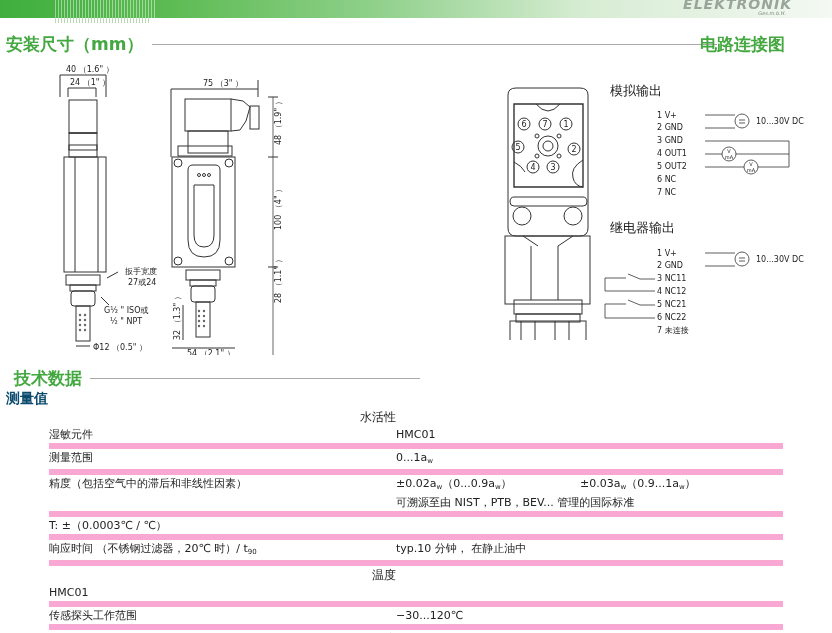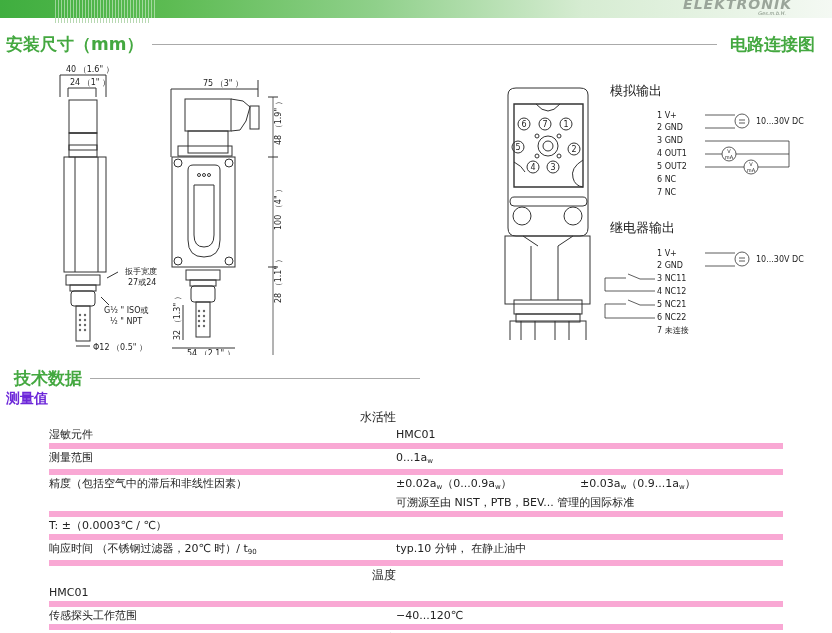--- a/index.html
+++ b/index.html
@@ -5,42 +5,42 @@
   * { box-sizing: border-box; margin: 0; padding: 0; }
   body { width: 832px; height: 633px; overflow: hidden; background: #fff; font-family: "DejaVu Sans", sans-serif; color: #222; position: relative; }
   .banner { position: absolute; left: 0; top: 0; width: 832px; height: 18px; background: linear-gradient(90deg, #3fae3f 0%, #5cbb52 20%, #8fd08a 45%, #d6ecd2 70%, #f4f9f3 100%); }
   .banner-stripes { position: absolute; left: 55px; top: 0; width: 100px; height: 18px; background: repeating-linear-gradient(90deg, rgba(255,255,255,0.45) 0 1px, transparent 1px 3px); }
   .banner-ticks { position: absolute; left: 55px; top: 18px; width: 95px; height: 5px; background: repeating-linear-gradient(90deg, #b7d8b2 0 1px, transparent 1px 3px); }
   .logo { position: absolute; right: 40px; top: -4px; font-family: "DejaVu Sans", sans-serif; font-weight: bold; font-style: italic; font-size: 14px; color: #9aa59a; letter-spacing: 1px; }
   .logo-sub { position: absolute; right: 46px; top: 10px; font-size: 5px; font-style: italic; color: #7c8a7c; }
   .h-title { position: absolute; font-size: 17px; font-weight: bold; color: #44a840; }
   .h-line { position: absolute; height: 1px; background: #aaa; }
   svg text { font-family: "DejaVu Sans", sans-serif; }
-  .sub-title { position: absolute; left: 6px; top: 390px; font-size: 14px; font-weight: bold; color: #6d28d9; }
+  .sub-title { position: absolute; left: 6px; top: 390px; font-size: 14px; font-weight: bold; color: #0c4a6e; }
   .table { position: absolute; left: 49px; top: 408px; width: 734px; font-size: 11px; }
   .row { display: flex; border-bottom: 6px solid #f9a8d4; min-height: 18px; line-height: 16px; }
   .row.noline { border-bottom: none; text-align: right; }
   .row .lbl { width: 347px; padding-top: 1px; }
   .row .val { flex: 1; padding-top: 1px; }
   .row.group .lbl { font-size: 12px; }
   .sub { font-size: 7px; vertical-align: -2px; }
   .valline { display: block; }
 </style>
 </head>
 <body>
 
 <div class="banner"></div>
 <div class="banner-stripes"></div>
 <div class="banner-ticks"></div>
 <div class="logo">ELEKTRONIK</div>
 <div class="logo-sub">Ges.m.b.H.</div>
 
 <div class="h-title" style="left:6px; top:33px;">安装尺寸（mm）</div>
 <div class="h-line" style="left:152px; top:44px; width:565px;"></div>
-<div class="h-title" style="left:730px; top:33px;">电路连接图</div>
+<div class="h-title" style="left:700px; top:33px;">电路连接图</div>
 
 <svg style="position:absolute; left:0; top:55px;" width="490" height="300" viewBox="0 55 490 300">
   <g stroke="#333" fill="none" stroke-width="1">
 
     <line x1="60" y1="75" x2="60" y2="97"></line>
       <line x1="106" y1="75" x2="106" y2="97"></line>
     <line x1="60" y1="75" x2="106" y2="75"></line>
     <line x1="68" y1="88" x2="96" y2="88"></line>
       <line x1="68" y1="88" x2="68" y2="97"></line>
       <line x1="96" y1="88" x2="96" y2="97"></line>
@@ -268,21 +268,21 @@
   </div>
   <div class="row group noline">
     <div class="lbl">温度</div>
     <div class="val"></div>
   </div>
   <div class="row">
     <div class="val">HMC01</div>
   </div>
   <div class="row">
     <div class="lbl">传感探头工作范围</div>
-    <div class="val">−40...120℃</div>
+    <div class="val">−30...120℃</div>
   </div>
   <div class="row noline">
     <div class="lbl">精度</div>
     <div class="val" style="position:relative; font-size:6px;">
       <span style="position:absolute; left:0; top:2px;">Δ℃</span>
       <span style="position:absolute; left:22px; top:2px;">0.4</span>
       <span style="position:absolute; left:36px; top:6px; width:6px; height:14px; border-top:1px solid #333; border-right:1px solid #333;"></span>
     </div>
   </div>
 </div>

